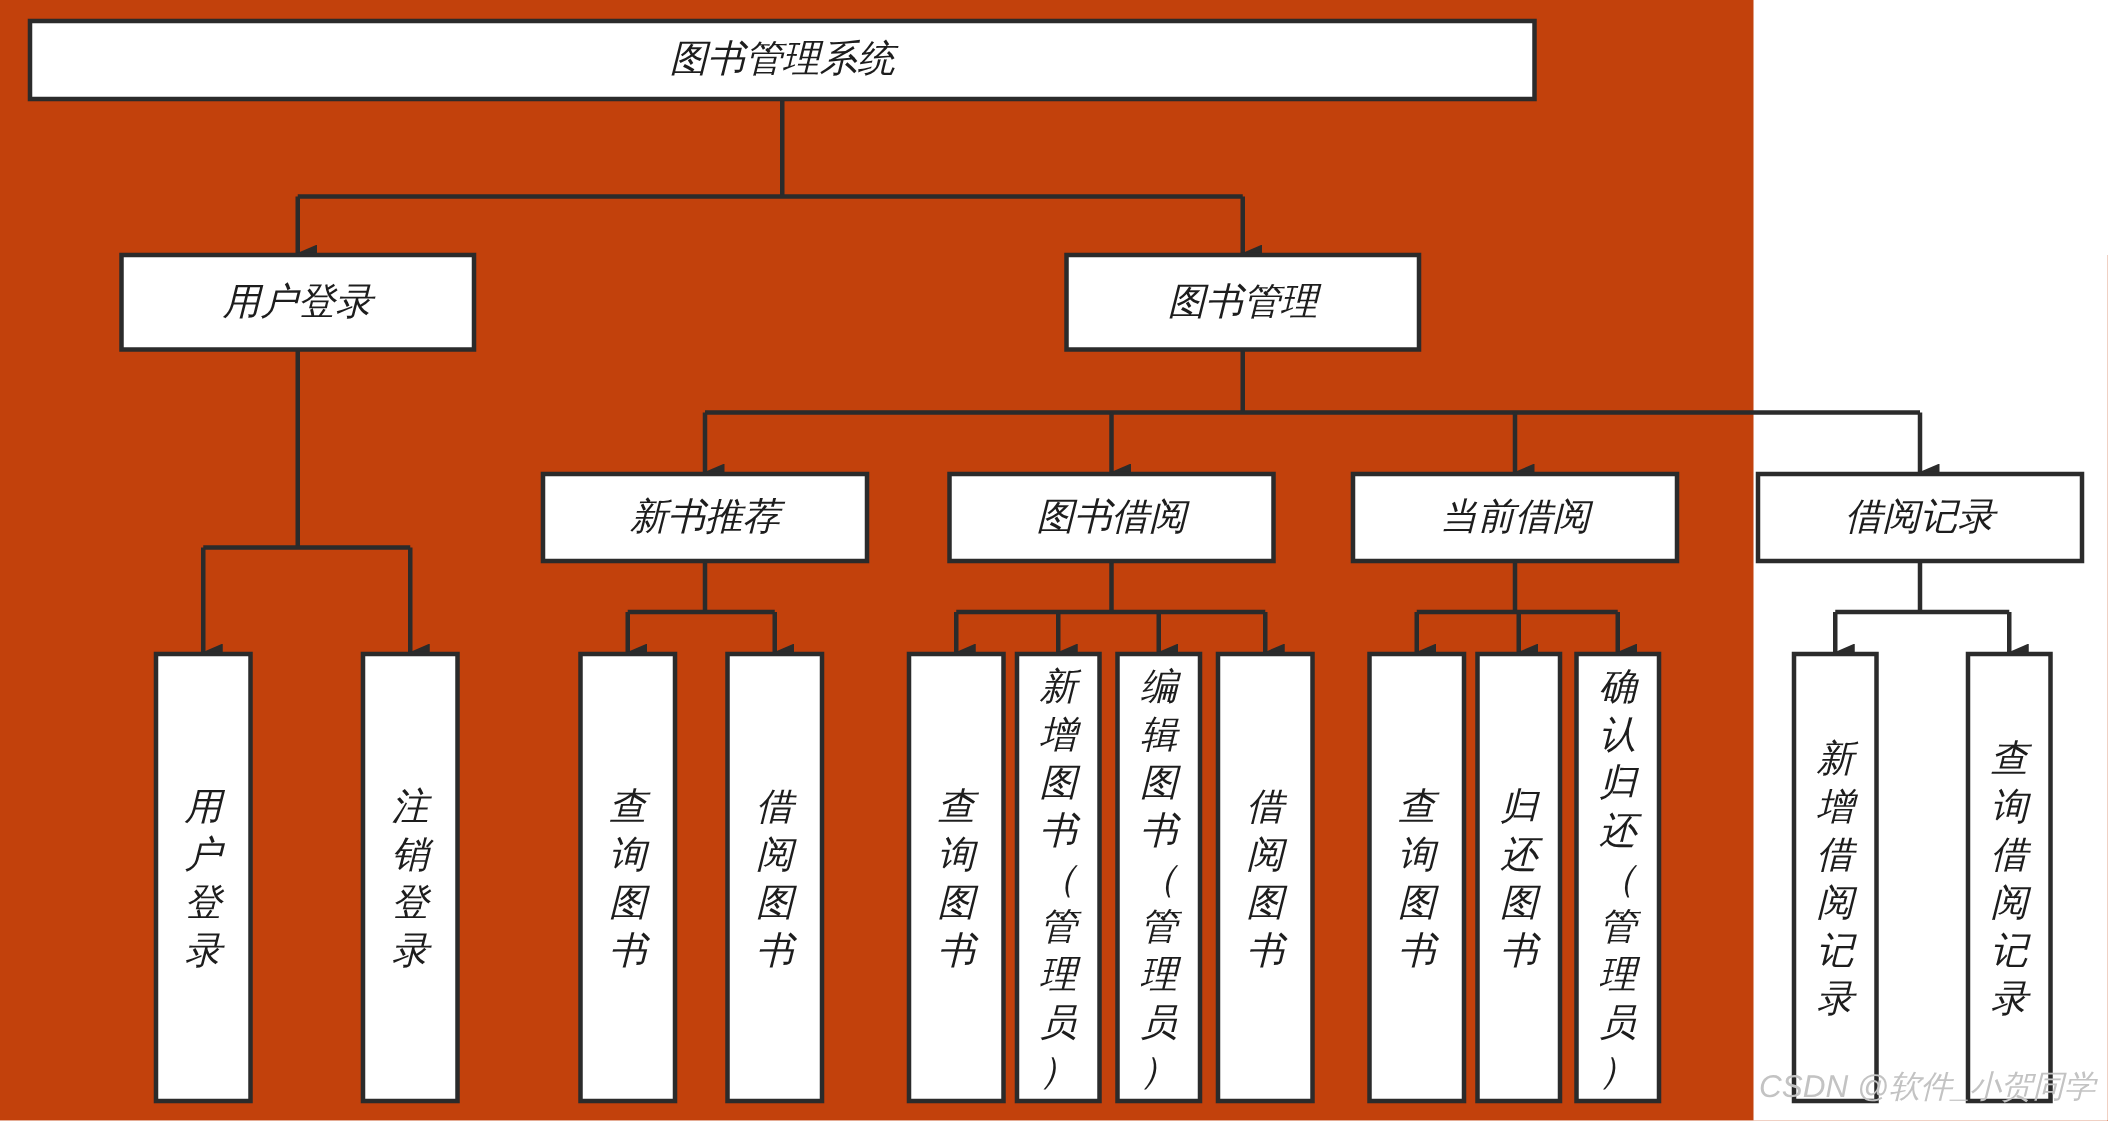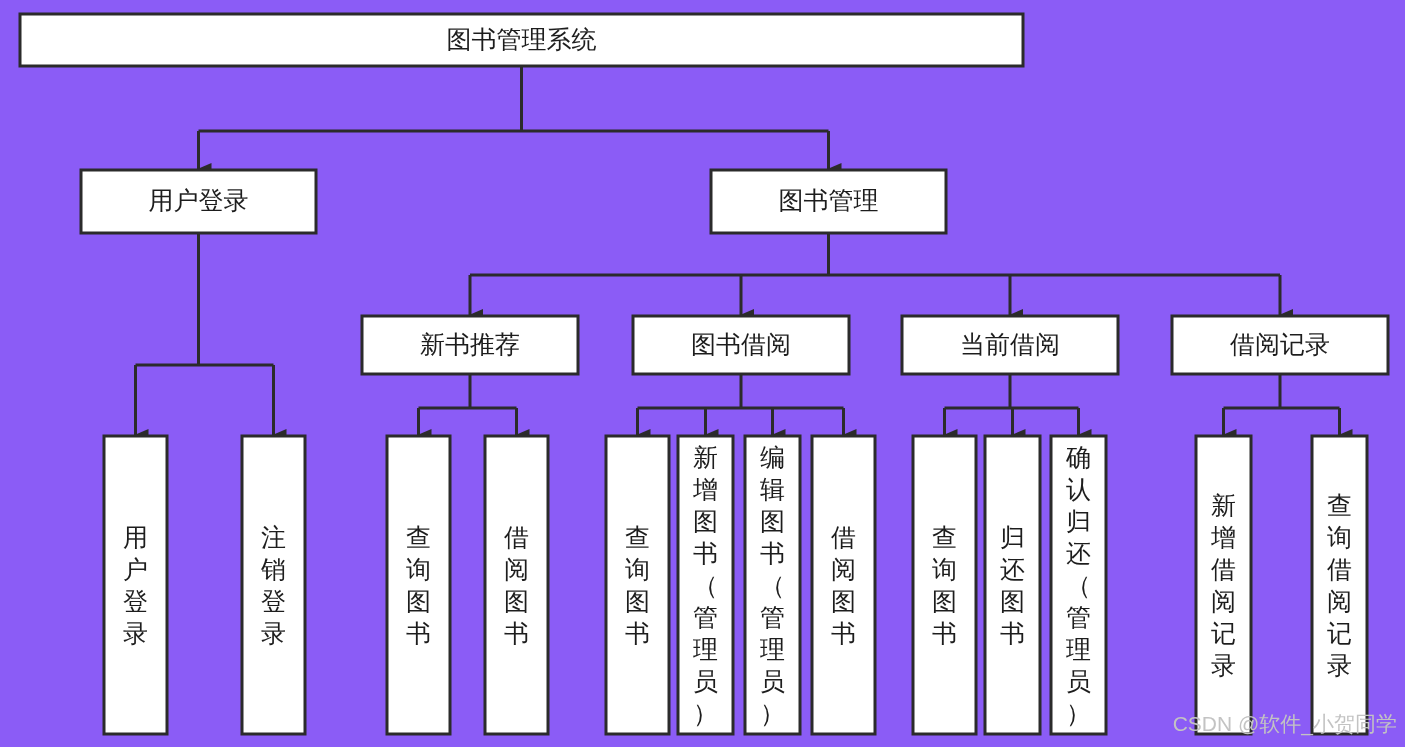--- a/index.html
+++ b/index.html
@@ -8,23 +8,24 @@
     background: #ffffff;
   }
   body {
     width: 1405px;
     height: 747px;
     font-family: "Liberation Sans", "DejaVu Sans", sans-serif;
     overflow: hidden;
   }
   #diagram-root {
     position: relative;
-    width: 1405px;
+    width: 1169px;
     height: 747px;
-    background: #8b5cf6;
+    background: #c2410c;
+    font-style: italic;
   }
   svg.diagram-canvas {
     display: block;
     width: 1405px;
     height: 747px;
   }
   .node-box {
     fill: #ffffff;
     stroke: #2b2b2b;
     stroke-width: 3;

